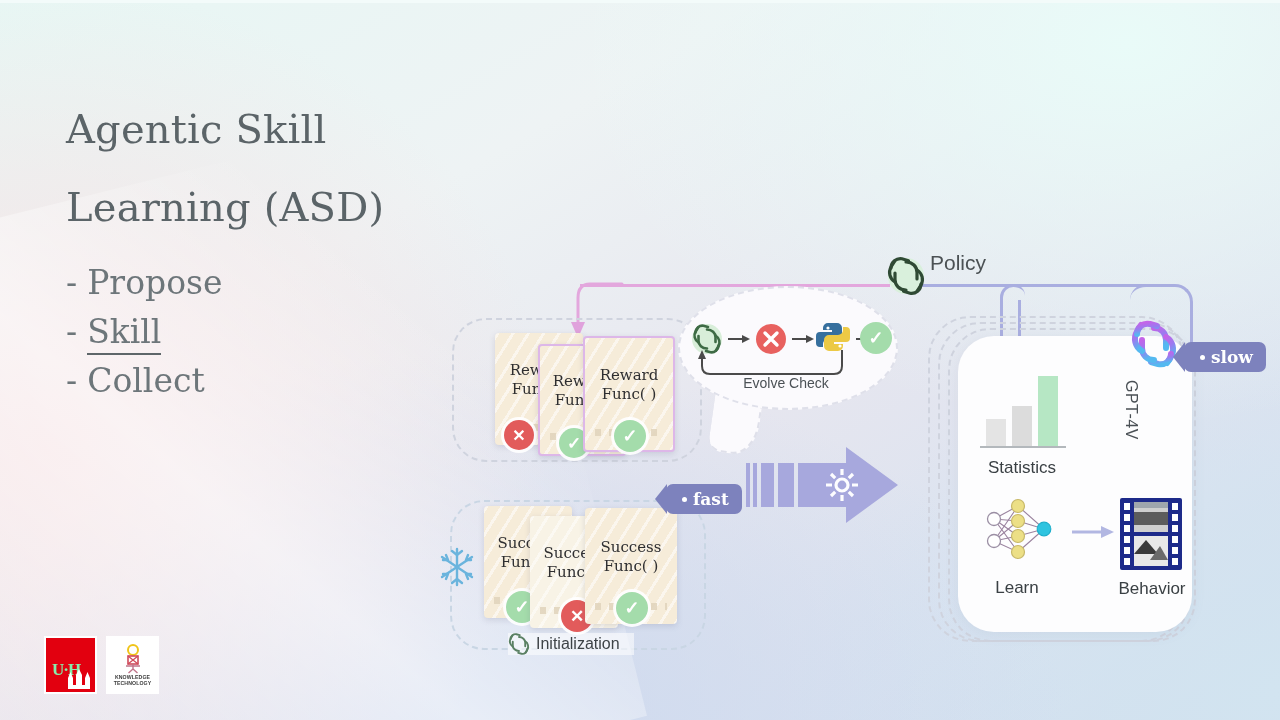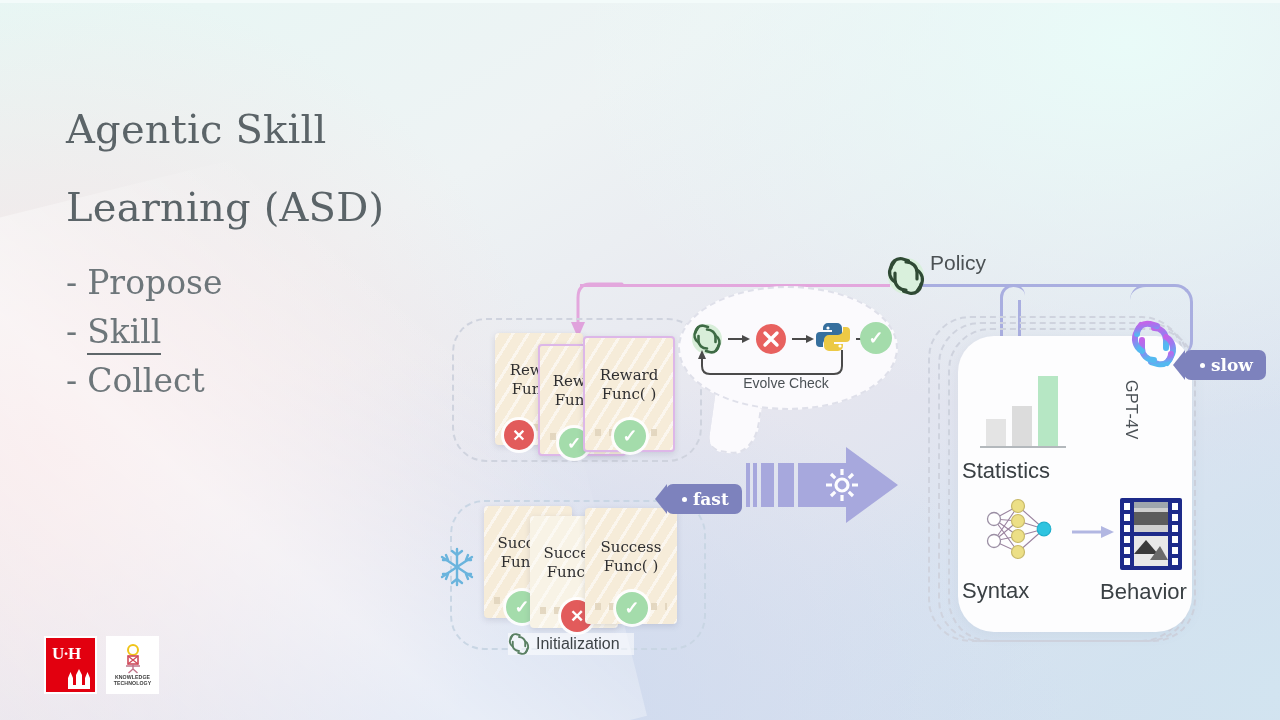--- a/index.html
+++ b/index.html
@@ -162,21 +162,21 @@
 
   
   #rlwrap { position:absolute; left:742px; top:445px; width:160px; height:80px; }
   #rllabel {
     position:absolute; left:726px; top:558px; width:200px;
     text-align:center; font-size:19px; line-height:25px;
     color:#9aa2c8; font-weight:600;
   }
 
   
-  .panel-label { position:absolute; text-align:left; font-size:22px; color:#3a4044; }
+  .panel-label { position:absolute; text-align:center; font-size:17px; color:#3a4044; }
   #gpt4v {
     position:absolute; left:1140px; top:380px;
     font-size:16px; color:#4a5055; letter-spacing:.5px;
     transform: rotate(90deg); transform-origin: left top;
     white-space:nowrap;
   }
 
   
   #logos { position:absolute; left:44px; top:636px; display:flex; gap:9px; }
   .logobox { width:53px; height:58px; background:#fff; padding:2px; box-sizing:border-box; }
@@ -447,21 +447,21 @@
       <path d="M36 10 L62 33 M36 25 L62 33 M36 40 L62 33 M36 56 L62 33"></path>
     </g>
     <circle cx="12" cy="23" r="6.5" fill="#fff" stroke="#9b8fa4" stroke-width="1.3"></circle>
     <circle cx="12" cy="45" r="6.5" fill="#fff" stroke="#9b8fa4" stroke-width="1.3"></circle>
     <circle cx="36" cy="10" r="6.5" fill="#ecdf86" stroke="#c8b96a" stroke-width="1.2"></circle>
     <circle cx="36" cy="25" r="6.5" fill="#ecdf86" stroke="#c8b96a" stroke-width="1.2"></circle>
     <circle cx="36" cy="40" r="6.5" fill="#ecdf86" stroke="#c8b96a" stroke-width="1.2"></circle>
     <circle cx="36" cy="56" r="6.5" fill="#ecdf86" stroke="#c8b96a" stroke-width="1.2"></circle>
     <circle cx="62" cy="33" r="6.8" fill="#2ec4e0" stroke="#1fb0cc" stroke-width="1.2"></circle>
   </svg>
-  <div class="panel-label" style="left:962px; top:578px; width:110px;">Syntax</div>
+  <div class="panel-label" style="left:962px; top:578px; width:110px;">Learn</div>
 
   <svg class="abs" style="left:1072px; top:522px;" width="46" height="20" viewBox="0 0 46 20">
     <path d="M0 10 H32" stroke="#b2b7e2" stroke-width="3"></path>
     <path d="M42 10 L29 4 L29 16 Z" fill="#b2b7e2"></path>
   </svg>
 
   <svg class="abs" style="left:1120px; top:498px;" width="62" height="72" viewBox="0 0 62 72">
     <rect x="0" y="0" width="62" height="72" rx="2" fill="#1d2a8a"></rect>
     <g fill="#fff">
       <rect x="4" y="5" width="6" height="7"></rect>
@@ -498,29 +498,29 @@
       <path d="M24 8 C31 8 36 13 36 20 L36 28"></path>
       <path d="M36 17 C43 21 45 30 41 36.5 L37 43"></path>
       <path d="M41 34 C41 41 35 45.5 28 44 L21 42"></path>
       <path d="M24 40 C17 40 12 35 12 28 L12 20"></path>
       <path d="M12 31 C5 27 3 18 7 11.5 L11 5"></path>
       <path d="M7 14 C7 7 13 2.5 20 4 L27 6"></path>
     </g>
   </svg>
   <div id="gpt4v">GPT-4V</div>
 
-  <div class="tag left-point" style="left:1184px; top:350px;">
+  <div class="tag left-point" style="left:1184px; top:342px;">
     <span class="dot"></span>
     <span>slow</span>
   </div>
 
   <div id="logos">
     <div class="logobox">
       <div id="uhh">
-        <div style="position:absolute; left:6px; top:6px; color:#ffffff; font-family:'Liberation Serif',serif; font-weight:700; font-size:17px; letter-spacing:-1px;">U·H</div>
+        <div style="position:absolute; left:6px; top:22px; color:#86efac; font-family:'Liberation Serif',serif; font-weight:700; font-size:17px; letter-spacing:-1px;">U·H</div>
         <svg style="position:absolute; right:4px; bottom:3px;" width="24" height="20" viewBox="0 0 24 20">
           <g fill="#fff">
             <rect x="1" y="9" width="5" height="11"></rect>
               <rect x="9" y="6" width="6" height="14"></rect>
               <rect x="18" y="9" width="5" height="11"></rect>
             <polygon points="3.5,3 6,9 1,9"></polygon>
               <polygon points="12,0 15,6 9,6"></polygon>
               <polygon points="20.5,3 23,9 18,9"></polygon>
             <rect x="6" y="16" width="12" height="4"></rect>
           </g>

